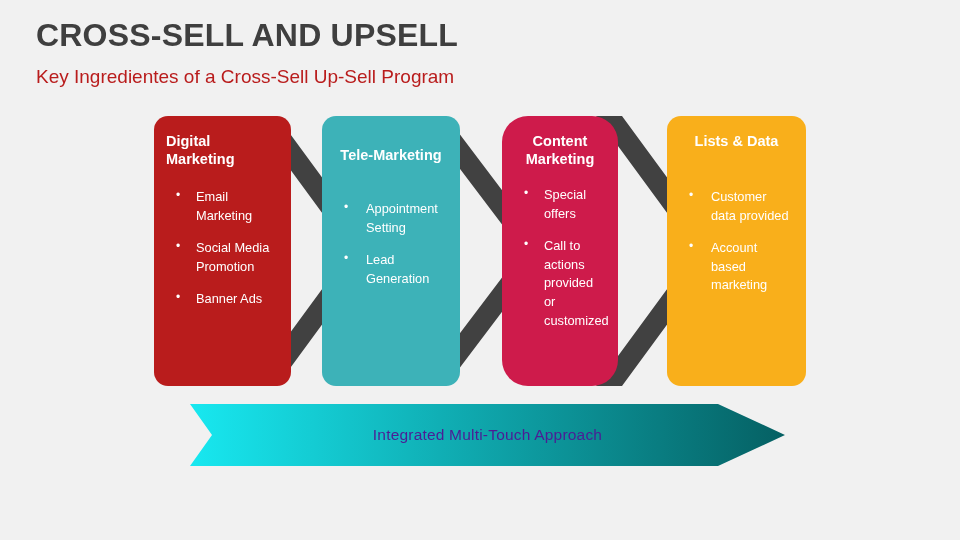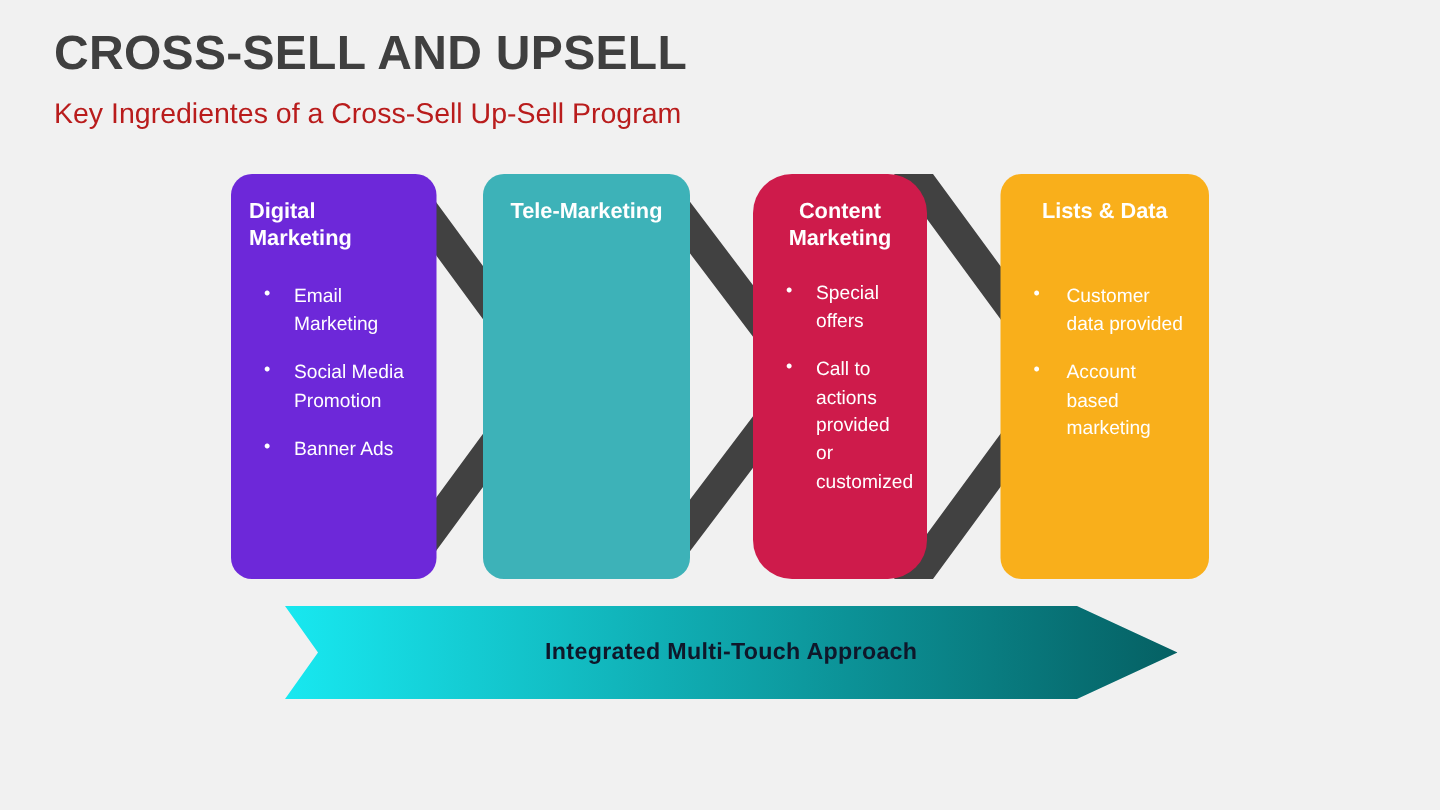--- a/index.html
+++ b/index.html
@@ -109,21 +109,21 @@
   #card-1 { left: 322px; width: 138px; }
   #card-2 { left: 502px; width: 116px; border-radius: 26px; }
   #card-3 { left: 667px; width: 139px; }
 
   #card-0 .bullets li { padding-left: 30px; }
   #card-1 .bullets li { padding-left: 32px; }
   #card-2 .bullets li { padding-left: 30px; }
   #card-3 .bullets li { padding-left: 32px; }
 
   #card-0 .card-title { margin-bottom: 20px; }
-  #card-1 .card-title { margin-bottom: 36px; }
+  #card-1 .card-title { margin-bottom: 36px; margin-top: 14px; }
   #card-2 .card-title { margin-bottom: 18px; }
   #card-3 .card-title { margin-bottom: 38px; }
 
   
   .banner {
     position: absolute;
     left: 190px;
     top: 404px;
     width: 595px;
     height: 62px;
@@ -136,23 +136,23 @@
   }
   .banner-label {
     position: absolute;
     left: 0;
     top: 0;
     width: 100%;
     height: 100%;
     display: flex;
     align-items: center;
     justify-content: center;
-    color: #0f172a;
+    color: #4c1d95;
     font-size: 15.5px;
-    font-weight: bold;
+    font-weight: normal;
     letter-spacing: 0.2px;
     pointer-events: none;
   }
 </style>
 </head>
 <body style="background: rgb(241, 241, 241);">
 
 <div class="slide" style="background: rgb(241, 241, 241);">
 
   <div class="header">
@@ -163,31 +163,35 @@
   <div class="diagram">
 
     <svg class="chevron-layer" viewBox="0 0 960 540" preserveAspectRatio="none" aria-hidden="true">
       <g id="chevron-group" fill="#414141">
           <path d="M 251,116 L 350,251 L 251,386 L 277,386 L 376,251 L 277,116 Z" fill="#414141"></path>
           <path d="M 420,116 L 522,251 L 420,386 L 446,386 L 548,251 L 446,116 Z" fill="#414141"></path>
           <path d="M 596,116 L 695,251 L 596,386 L 622,386 L 721,251 L 622,116 Z" fill="#414141"></path>
         </g>
     </svg>
 
-    <div class="card" id="card-0" style="background: #6d28d9;">
+    <div class="card" id="card-0" style="background: #b91c1c;">
       <div class="card-title">Digital Marketing</div>
       <ul class="bullets">
         <li>Email Marketing</li>
         <li>Social Media Promotion</li>
         <li>Banner Ads</li>
       </ul>
     </div>
 
     <div class="card" id="card-1" style="background: rgb(61, 178, 184);">
       <div class="card-title center">Tele-Marketing</div>
+      <ul class="bullets">
+        <li>Appointment Setting</li>
+        <li>Lead Generation</li>
+      </ul>
     </div>
 
     <div class="card" id="card-2" style="background: rgb(206, 27, 75);">
       <div class="card-title center">Content Marketing</div>
       <ul class="bullets">
         <li>Special offers</li>
         <li>Call to actions provided or customized</li>
       </ul>
     </div>
 

